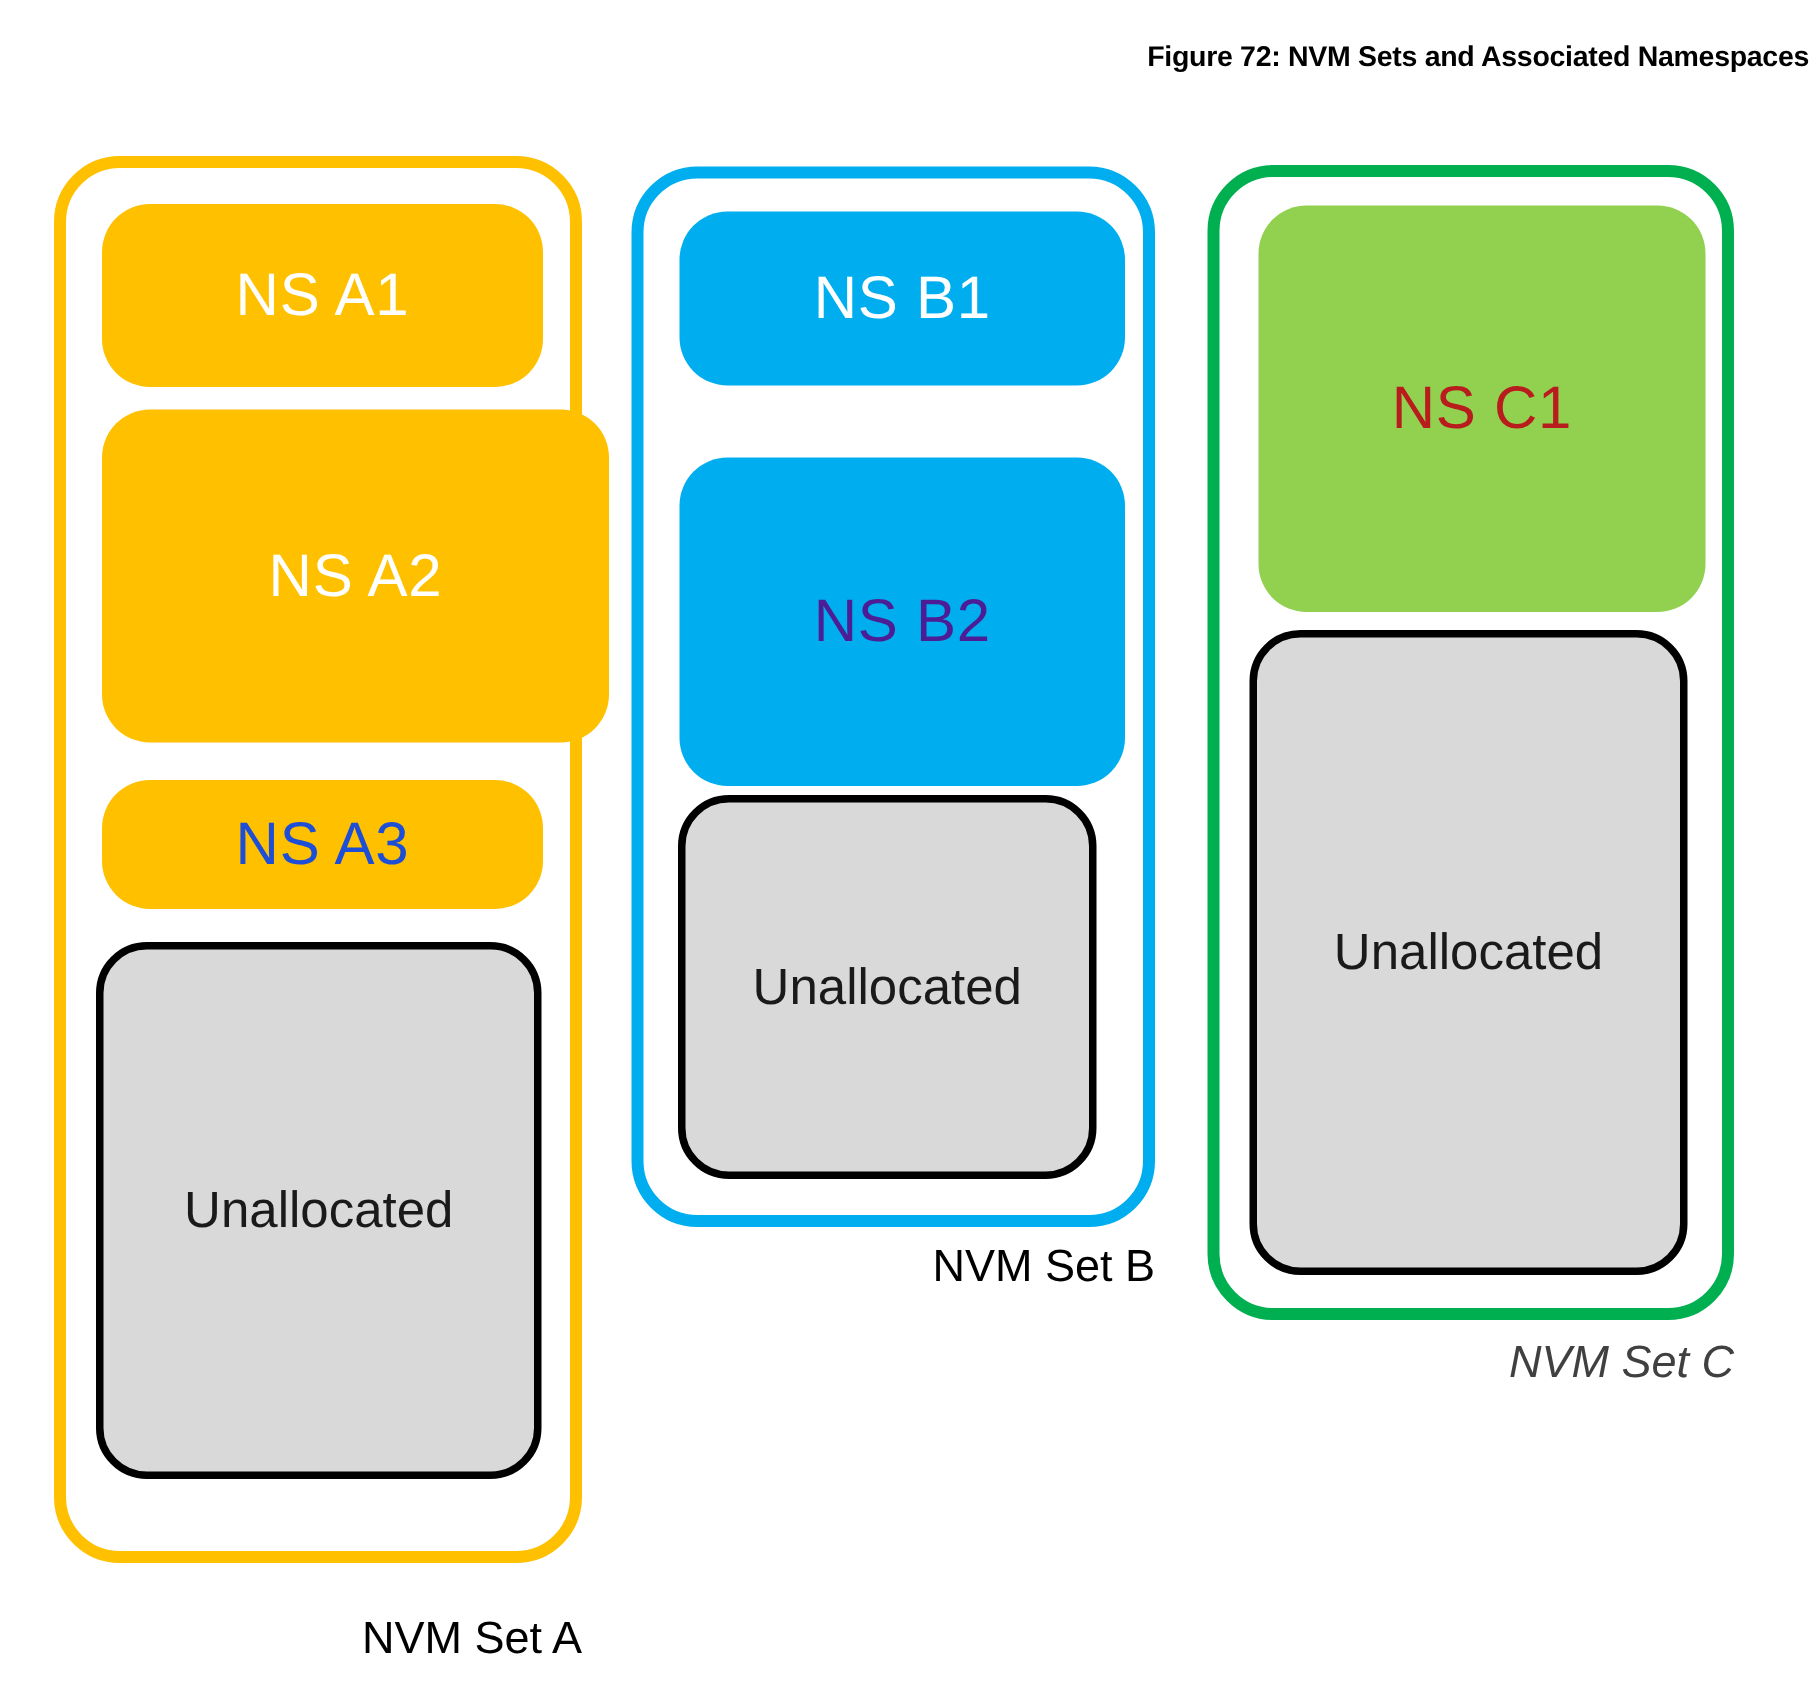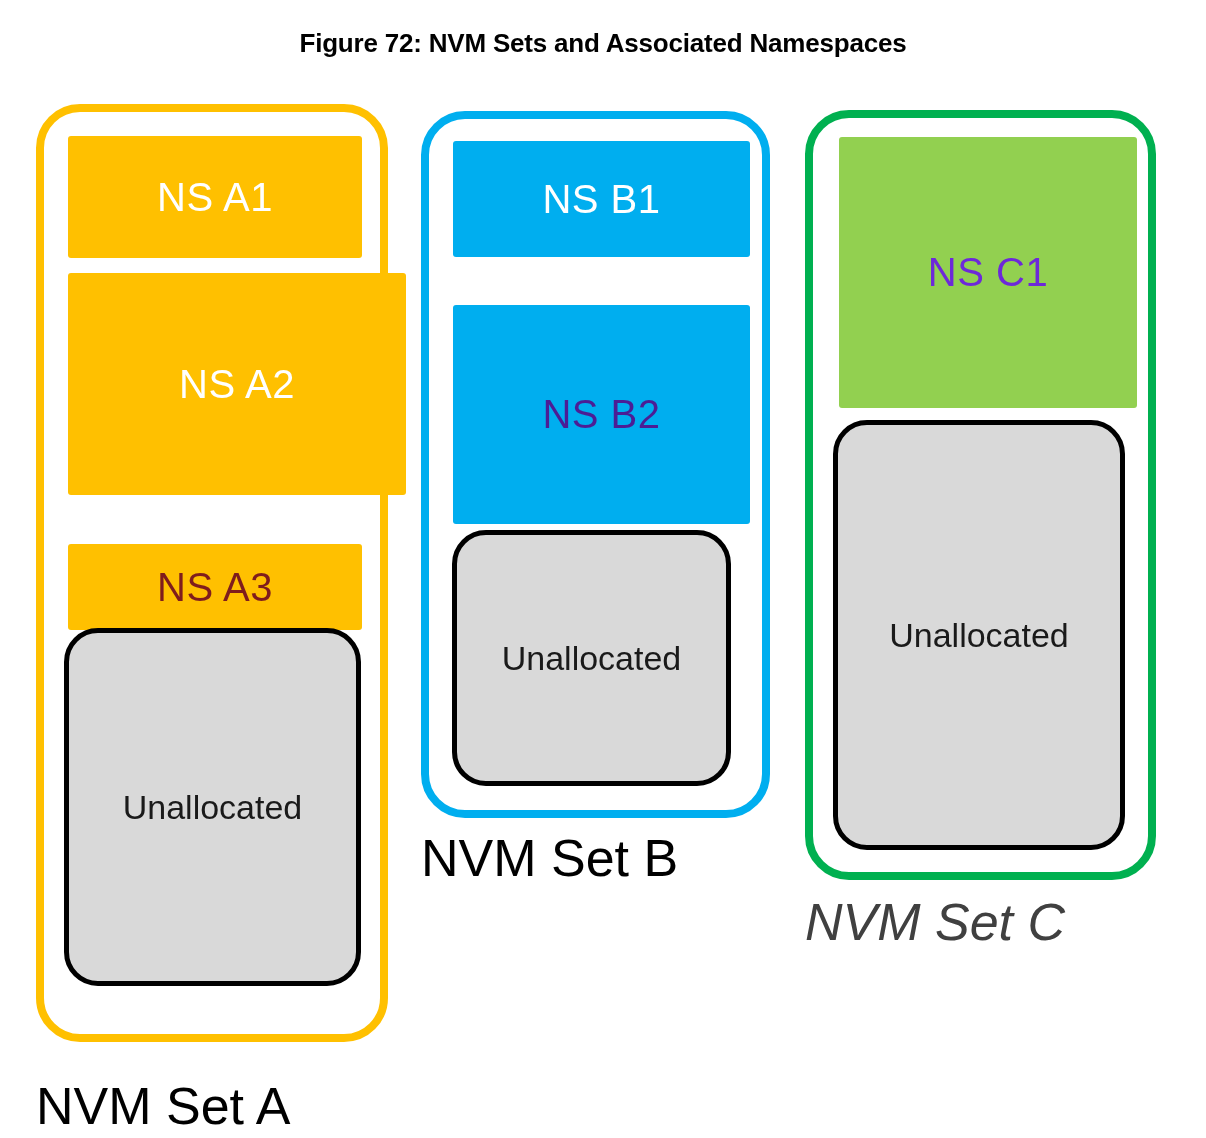--- a/index.html
+++ b/index.html
@@ -13,24 +13,24 @@
     font-family: "Liberation Sans", sans-serif;
     overflow: hidden;
     position: relative;
   }
 
   #figure-title {
     position: absolute;
     left: 0;
     top: 28px;
     width: 1206px;
-    text-align: center;
+    text-align: right;
     font-family: "Liberation Sans", sans-serif;
     font-weight: bold;
-    font-size: 26px;
+    font-size: 19px;
     color: #000000;
     letter-spacing: -0.2px;
     white-space: nowrap;
   }
 
   
   .set-container {
     position: absolute;
     box-sizing: border-box;
     border-style: solid;
@@ -47,21 +47,21 @@
   .ns-box, .unalloc-box {
     position: absolute;
     box-sizing: border-box;
     display: flex;
     align-items: center;
     justify-content: center;
     text-align: center;
   }
 
   .ns-box {
-    border-radius: 3px;
+    border-radius: 32px;
     color: #ffffff;
     font-size: 40px;
     font-weight: 400;
     font-family: "Liberation Sans", sans-serif;
     letter-spacing: 0.5px;
   }
 
   .unalloc-box {
     background: #d9d9d9;
     border: 5px solid #000000;
@@ -83,57 +83,57 @@
   .box-b2 { left: 453px; top: 305px; width: 297px; height: 219px; }
   .box-b-un { left: 452px; top: 530px; width: 279px; height: 256px; }
 
   
   .box-c1 { left: 839px; top: 137px; width: 298px; height: 271px; }
   .box-c-un { left: 833px; top: 420px; width: 292px; height: 430px; }
 
   
   .set-label {
     position: absolute;
-    text-align: left;
+    text-align: right;
     font-family: "Liberation Sans", sans-serif;
-    font-size: 52px;
+    font-size: 30px;
     font-weight: 400;
     color: #000000;
     white-space: nowrap;
   }
   .label-a { left: 36px;  top: 1052px; width: 352px; margin-top: 24px; }
   .label-b { left: 421px; top: 828px;  width: 349px; }
   .label-c { left: 805px; top: 892px;  width: 351px; }
 </style>
 </head>
 <body style="background: rgb(255, 255, 255);">
 
 <div id="figure-title">Figure 72: NVM Sets and Associated Namespaces</div>
 
 <div class="set-container set-a" style="border-color: rgb(255, 192, 0);"></div>
 
 <div class="ns-box box-a1" style="background: rgb(255, 192, 0); color: rgb(255, 255, 255);">NS A1</div>
 
 <div class="ns-box box-a2" style="background: rgb(255, 192, 0); color: rgb(255, 255, 255);">NS A2</div>
 
-<div class="ns-box box-a3" style="background: rgb(255, 192, 0); color: #7f1d1d; margin-top: 24px;">NS A3</div>
+<div class="ns-box box-a3" style="background: rgb(255, 192, 0); color: #1d4ed8;">NS A3</div>
 
 <div class="unalloc-box box-a-un" style="background: rgb(217, 217, 217); border-color: rgb(0, 0, 0); color: rgb(26, 26, 26);">Unallocated</div>
 
 <div class="set-label label-a" style="color: rgb(0, 0, 0);">NVM Set A</div>
 
 <div class="set-container set-b" style="border-color: rgb(0, 174, 239);"></div>
 
 <div class="ns-box box-b1" style="background: rgb(0, 174, 239); color: rgb(255, 255, 255);">NS B1</div>
 
 <div class="ns-box box-b2" style="background: rgb(0, 174, 239); color: #4c1d95;">NS B2</div>
 
 <div class="unalloc-box box-b-un" style="background: rgb(217, 217, 217); border-color: rgb(0, 0, 0); color: rgb(26, 26, 26);">Unallocated</div>
 
 <div class="set-label label-b" style="color: rgb(0, 0, 0);">NVM Set B</div>
 
 <div class="set-container set-c" style="border-color: rgb(0, 176, 80);"></div>
 
-<div class="ns-box box-c1" style="background: rgb(146, 208, 80); color: #6d28d9;">NS C1</div>
+<div class="ns-box box-c1" style="background: rgb(146, 208, 80); color: #b91c1c;">NS C1</div>
 
 <div class="unalloc-box box-c-un" style="background: rgb(217, 217, 217); border-color: rgb(0, 0, 0); color: rgb(26, 26, 26);">Unallocated</div>
 
 <div class="set-label label-c" style="color: #404040; font-style: italic;">NVM Set C</div>
 
 </body></html>

